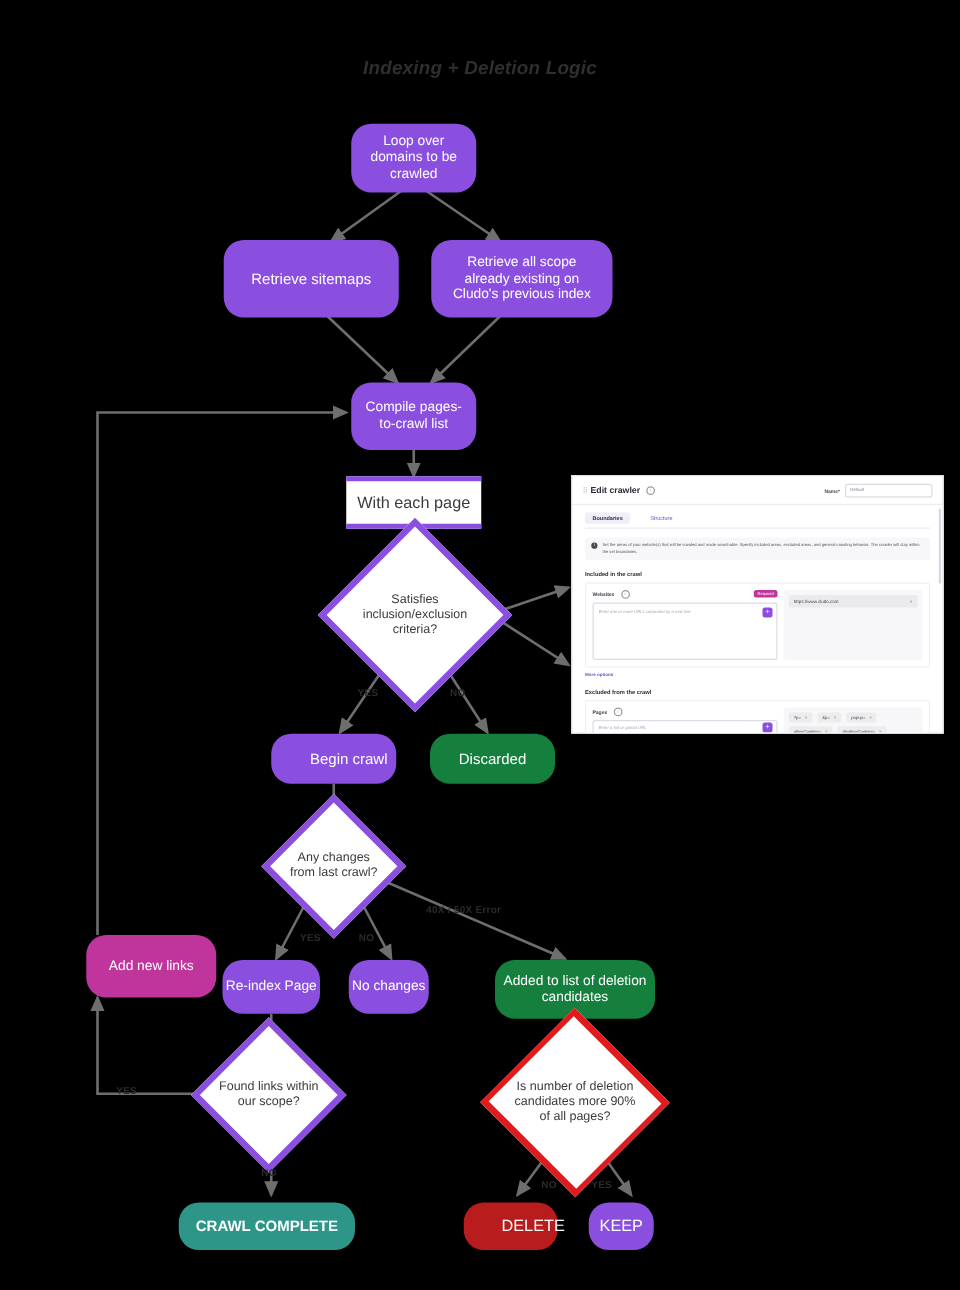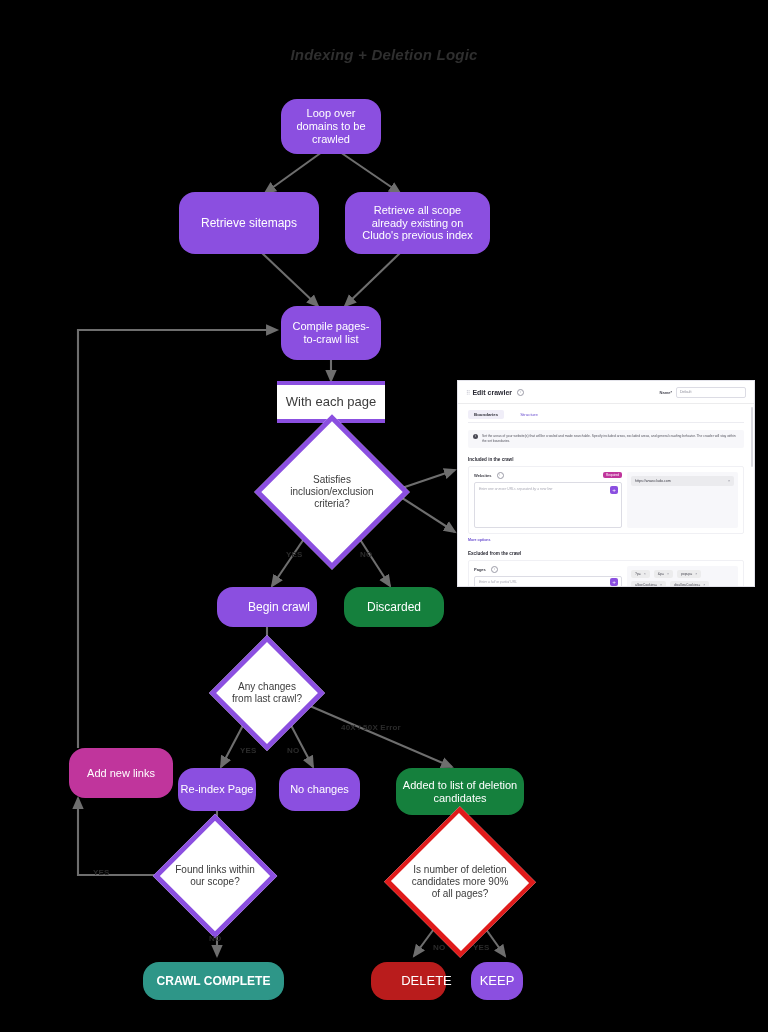--- a/index.html
+++ b/index.html
@@ -181,21 +181,21 @@
   <div class="label" style="left:341px;top:723px;">40X / 50X Error</div>
 
   <div class="node rounded pink" style="left:26px;top:748px;width:104px;height:50px;font-size:11px;margin-left:43px;">
     <span>Add new links</span>
   </div>
 
   <div class="node rounded purple" style="left:178px;top:768px;width:78px;height:43px;font-size:11px;">
     <span>Re-index Page</span>
   </div>
 
-  <div class="node rounded purple" style="left:279px;top:768px;width:81px;height:43px;font-size:11px;">
+  <div class="node rounded purple" style="left:279px;top:768px;width:64px;height:43px;font-size:11px;">
     <span>No changes</span>
   </div>
 
   <div class="node rounded red" style="left:396px;top:768px;width:128px;height:47px;font-size:11px;padding:0 6px;">
     <span>Added to list of deletion candidates</span>
   </div>
 
   <div class="diamond purpleD" style="left:171px;top:832px;width:88px;height:88px;">
     <div class="dshape"></div>
     <div class="dtext" style="font-size:10px;padding:0 2px;">

